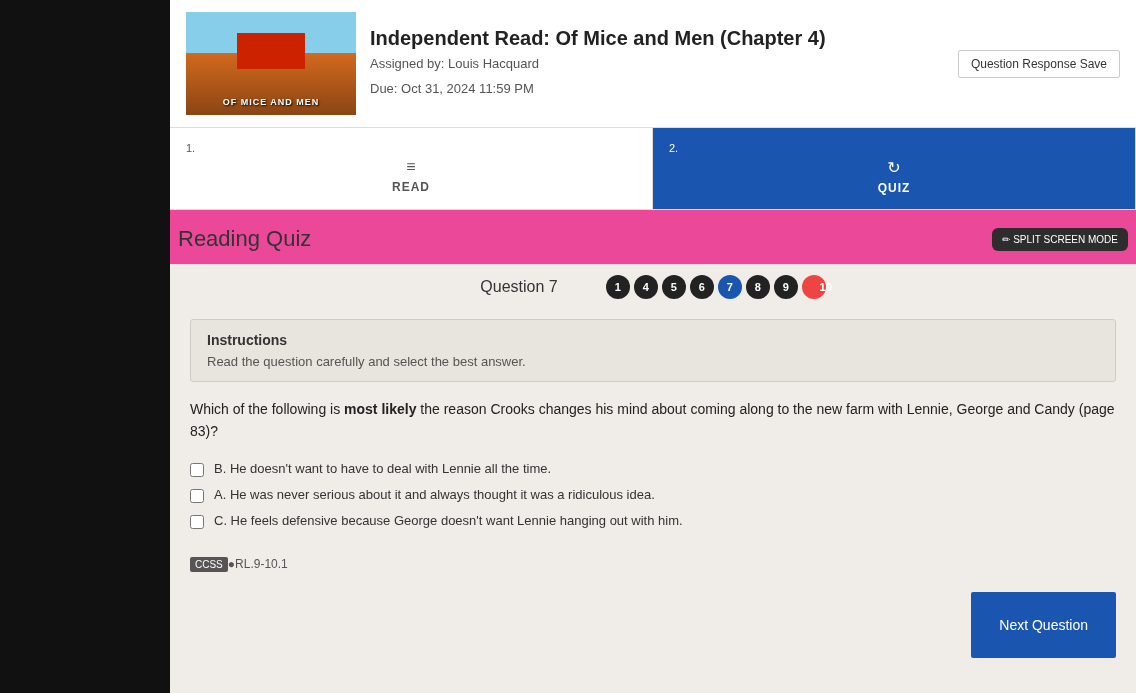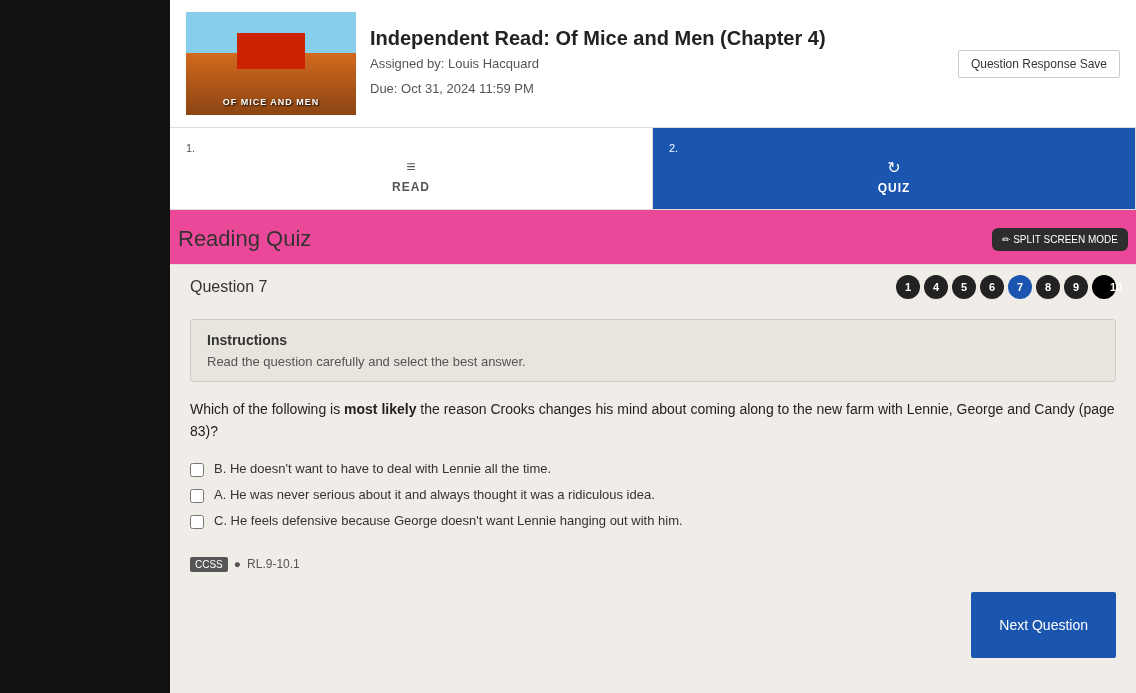--- a/index.html
+++ b/index.html
@@ -183,21 +183,21 @@
       font-size: 10px;
       cursor: pointer;
       display: flex;
       align-items: center;
       gap: 4px;
       border-radius: 6px;
     }
 
     .question-nav-row {
       display: flex;
-      justify-content: space-between;
+      justify-content: center;
       align-items: center;
       padding: 10px 20px;
       background: #f0ede8;
       gap: 48px;
     }
 
     .question-label {
       font-size: 16px;
       color: #333;
       font-weight: 500;
@@ -217,21 +217,21 @@
       align-items: center;
       justify-content: center;
       font-size: 11px;
       font-weight: bold;
       color: #fff;
       cursor: pointer;
     }
 
     .q-dot.dark { background: #222; }
     .q-dot.blue { background: #1a56b0; }
-    .q-dot.orange { background: #000000; padding-left: 24px; }
+    .q-dot.orange { background: #ef4444; padding-left: 24px; }
 
     
     .instructions-box {
       margin: 10px 20px;
       background: #e8e4de;
       border: 1px solid #d0ccc5;
       border-radius: 3px;
       padding: 12px 16px;
     }
 
@@ -278,21 +278,20 @@
       width: 14px;
       height: 14px;
       flex-shrink: 0;
     }
 
     
     .ccss-row {
       padding: 12px 20px;
       display: flex;
       align-items: center;
-      gap: 6px;
       font-size: 12px;
       color: #555;
     }
 
     .ccss-badge {
       background: #555;
       color: #fff;
       padding: 2px 5px;
       font-size: 10px;
       border-radius: 2px;

